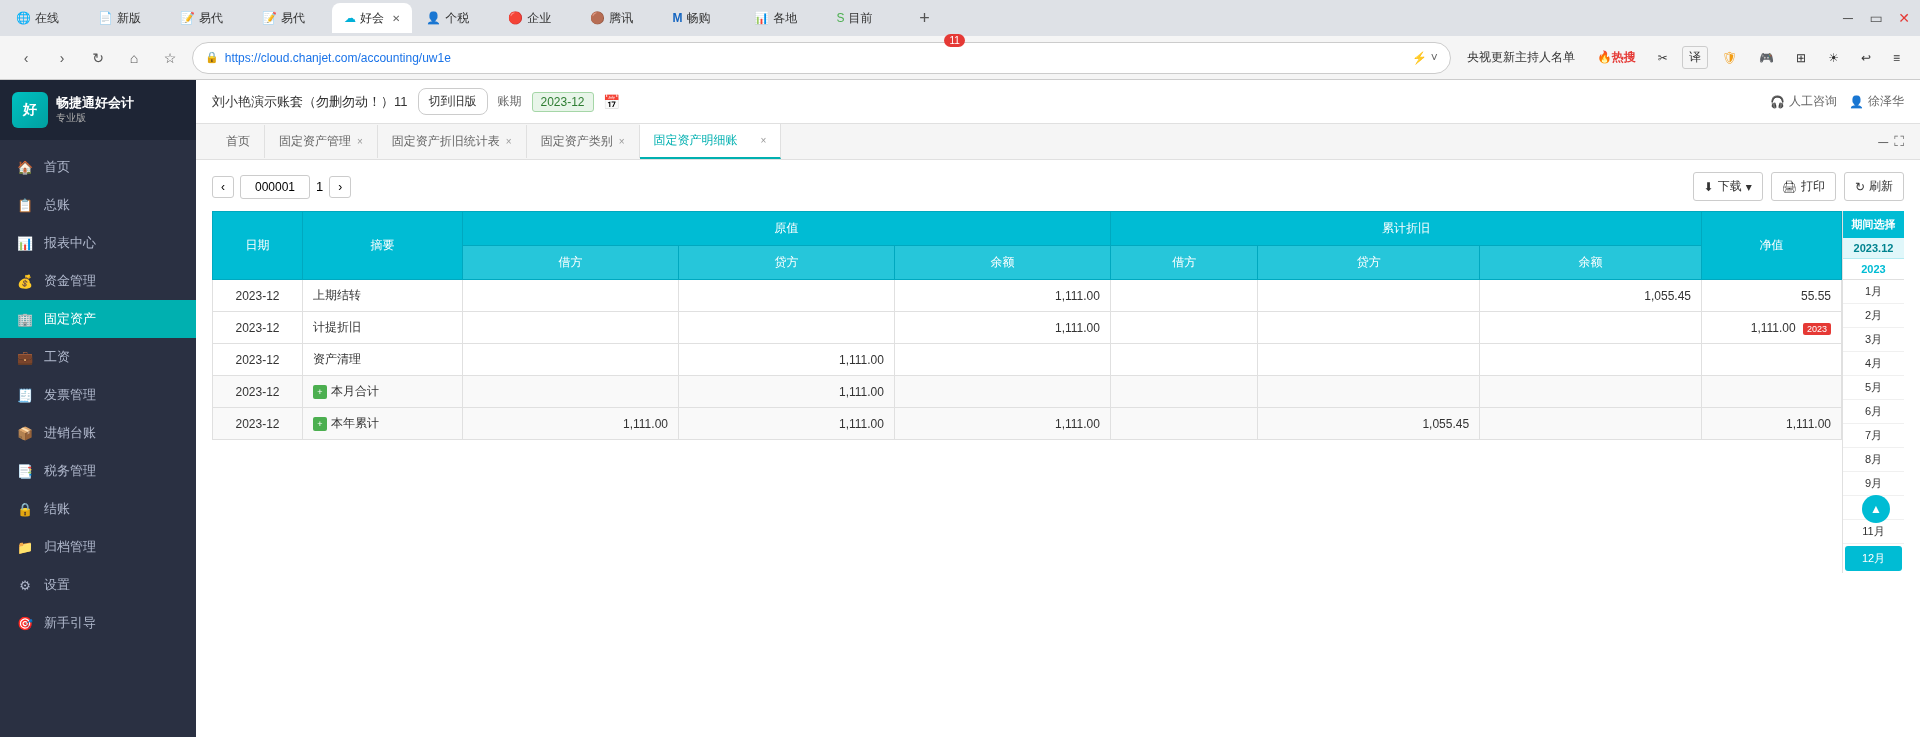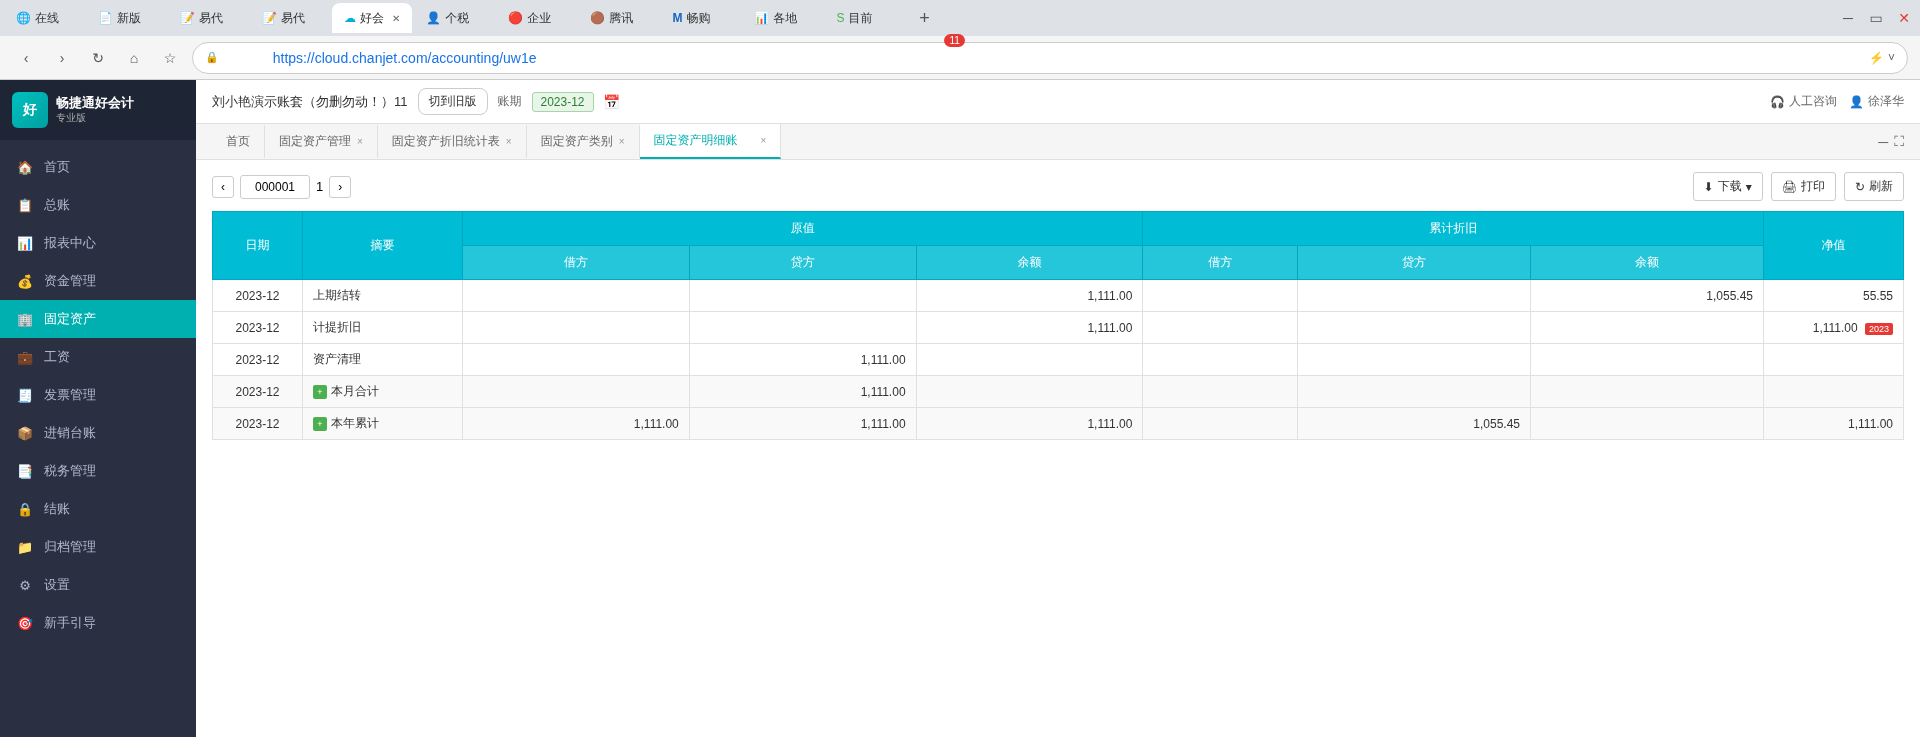--- a/index.html
+++ b/index.html
@@ -5,21 +5,21 @@
     * { box-sizing: border-box; margin: 0; padding: 0; }
     body { font-family: 'Microsoft YaHei', Arial, sans-serif; font-size: 12px; background: #f0f0f0; overflow: hidden; width: 1920px; height: 737px; }
     .tab-bar { display: flex; align-items: center; height: 36px; background: #dee1e6; padding: 0 4px; gap: 2px; }
     .browser-tab { display: flex; align-items: center; height: 30px; padding: 0 12px; border-radius: 8px 8px 0 0; font-size: 12px; background: #dee1e6; color: #333; gap: 4px; white-space: nowrap; cursor: pointer; min-width: 80px; max-width: 160px; }
     .browser-tab.active { background: #fff; }
     .browser-tab .tab-close { margin-left: 4px; color: #666; font-size: 10px; cursor: pointer; }
     .nav-bar { display: flex; align-items: center; height: 44px; background: #f5f5f5; padding: 0 12px; gap: 8px; border-bottom: 1px solid #ccc; }
     .nav-btn { width: 28px; height: 28px; display: flex; align-items: center; justify-content: center; border: none; background: none; cursor: pointer; color: #555; font-size: 14px; border-radius: 50%; }
     .address-bar { flex: 1; display: flex; align-items: center; background: #fff; border: 1px solid #ccc; border-radius: 20px; height: 32px; padding: 0 12px; gap: 6px; font-size: 12px; color: #333; }
     .address-bar .lock { color: #2d7d46; font-size: 11px; }
-    .address-text { flex: 1; color: #1a73e8; font-size: 14px; margin-left: 48px; }
+    .address-text { flex: 1; color: #1a73e8; font-size: 12px; }
     .nav-extras { display: flex; align-items: center; gap: 6px; }
     .nav-extra-btn { padding: 4px 8px; font-size: 12px; cursor: pointer; color: #333; white-space: nowrap; }
 
     
     .app-container { display: flex; width: 100%; height: calc(737px - 80px); }
 
     
     .sidebar { width: 196px; background: #2a3042; display: flex; flex-direction: column; height: 100%; flex-shrink: 0; }
     .sidebar-logo { display: flex; align-items: center; padding: 12px; background: #1e2535; gap: 8px; }
     .logo-icon { width: 36px; height: 36px; background: linear-gradient(135deg, #00c0c0, #00a0a0); border-radius: 6px; display: flex; align-items: center; justify-content: center; color: white; font-size: 14px; font-weight: bold; }
@@ -137,20 +137,32 @@
   <div class="nav-bar">
     <button class="nav-btn">‹</button>
     <button class="nav-btn">›</button>
     <button class="nav-btn">↻</button>
     <button class="nav-btn">⌂</button>
     <button class="nav-btn">☆</button>
     <div class="address-bar">
       <span class="lock">🔒</span>
       <span class="address-text">https://cloud.chanjet.com/accounting/uw1e</span>
       <span style="display:flex;gap:4px;color:#666">⚡ ˅</span>
+    </div>
+    <div class="nav-extras">
+      <span class="nav-extra-btn" style="color:#333;">央视更新主持人名单</span>
+      <span class="nav-extra-btn" style="color:#e53935;font-weight:bold;">🔥热搜</span>
+      <span class="nav-extra-btn">✂</span>
+      <span class="nav-extra-btn" style="border:1px solid #ccc;border-radius:3px;padding:2px 6px;">译</span>
+      <span class="nav-extra-btn" style="color:#f39c12;">🛡</span>
+      <span class="nav-extra-btn">🎮</span>
+      <span class="nav-extra-btn">⊞</span>
+      <span class="nav-extra-btn">☀</span>
+      <span class="nav-extra-btn">↩</span>
+      <span class="nav-extra-btn">≡</span>
     </div>
   </div>
 </div>
 
 <div class="app-container">
 
   <div class="sidebar">
     <div class="sidebar-logo">
       <div class="logo-icon">好</div>
       <div>
@@ -372,16 +384,35 @@
                 <td>1,111.00</td>
                 <td></td>
                 <td>1,055.45</td>
                 <td></td>
                 <td>1,111.00</td>
               </tr>
             </tbody>
           </table>
         </div>
 
+        <div class="period-panel" style="position:relative;width:62px;flex-shrink:0;border-left:1px solid #e0e0e0;">
+          <div style="background:#00bcd4;color:#fff;text-align:center;padding:6px 2px;font-size:11px;font-weight:bold;">期间选择</div>
+          <div style="background:#e0f7fa;text-align:center;padding:4px 2px;font-size:11px;color:#00838f;font-weight:bold;cursor:pointer;border-bottom:1px solid #b2ebf2;">2023.12</div>
+          <div style="text-align:center;padding:4px 2px;font-size:11px;color:#00bcd4;font-weight:bold;cursor:pointer;border-bottom:1px solid #e0e0e0;">2023</div>
+          <div style="text-align:center;padding:4px 2px;font-size:11px;color:#333;cursor:pointer;border-bottom:1px solid #f0f0f0;">1月</div>
+          <div style="text-align:center;padding:4px 2px;font-size:11px;color:#333;cursor:pointer;border-bottom:1px solid #f0f0f0;">2月</div>
+          <div style="text-align:center;padding:4px 2px;font-size:11px;color:#333;cursor:pointer;border-bottom:1px solid #f0f0f0;">3月</div>
+          <div style="text-align:center;padding:4px 2px;font-size:11px;color:#333;cursor:pointer;border-bottom:1px solid #f0f0f0;">4月</div>
+          <div style="text-align:center;padding:4px 2px;font-size:11px;color:#333;cursor:pointer;border-bottom:1px solid #f0f0f0;">5月</div>
+          <div style="text-align:center;padding:4px 2px;font-size:11px;color:#333;cursor:pointer;border-bottom:1px solid #f0f0f0;">6月</div>
+          <div style="text-align:center;padding:4px 2px;font-size:11px;color:#333;cursor:pointer;border-bottom:1px solid #f0f0f0;">7月</div>
+          <div style="text-align:center;padding:4px 2px;font-size:11px;color:#333;cursor:pointer;border-bottom:1px solid #f0f0f0;">8月</div>
+          <div style="text-align:center;padding:4px 2px;font-size:11px;color:#333;cursor:pointer;border-bottom:1px solid #f0f0f0;">9月</div>
+          <div style="text-align:center;padding:4px 2px;font-size:11px;color:#333;cursor:pointer;border-bottom:1px solid #f0f0f0;">10月</div>
+          <div style="text-align:center;padding:4px 2px;font-size:11px;color:#333;cursor:pointer;border-bottom:1px solid #f0f0f0;">11月</div>
+          <div style="text-align:center;padding:5px 2px;font-size:11px;background:#00bcd4;color:#fff;cursor:pointer;border-radius:3px;margin:2px;">12月</div>
+
+          <div style="position:absolute;bottom:50px;right:14px;width:28px;height:28px;background:#00bcd4;border-radius:50%;display:flex;align-items:center;justify-content:center;color:white;cursor:pointer;font-size:12px;">▲</div>
+        </div>
       </div>
     </div>
   </div>
 </div>
 
 </body></html>

